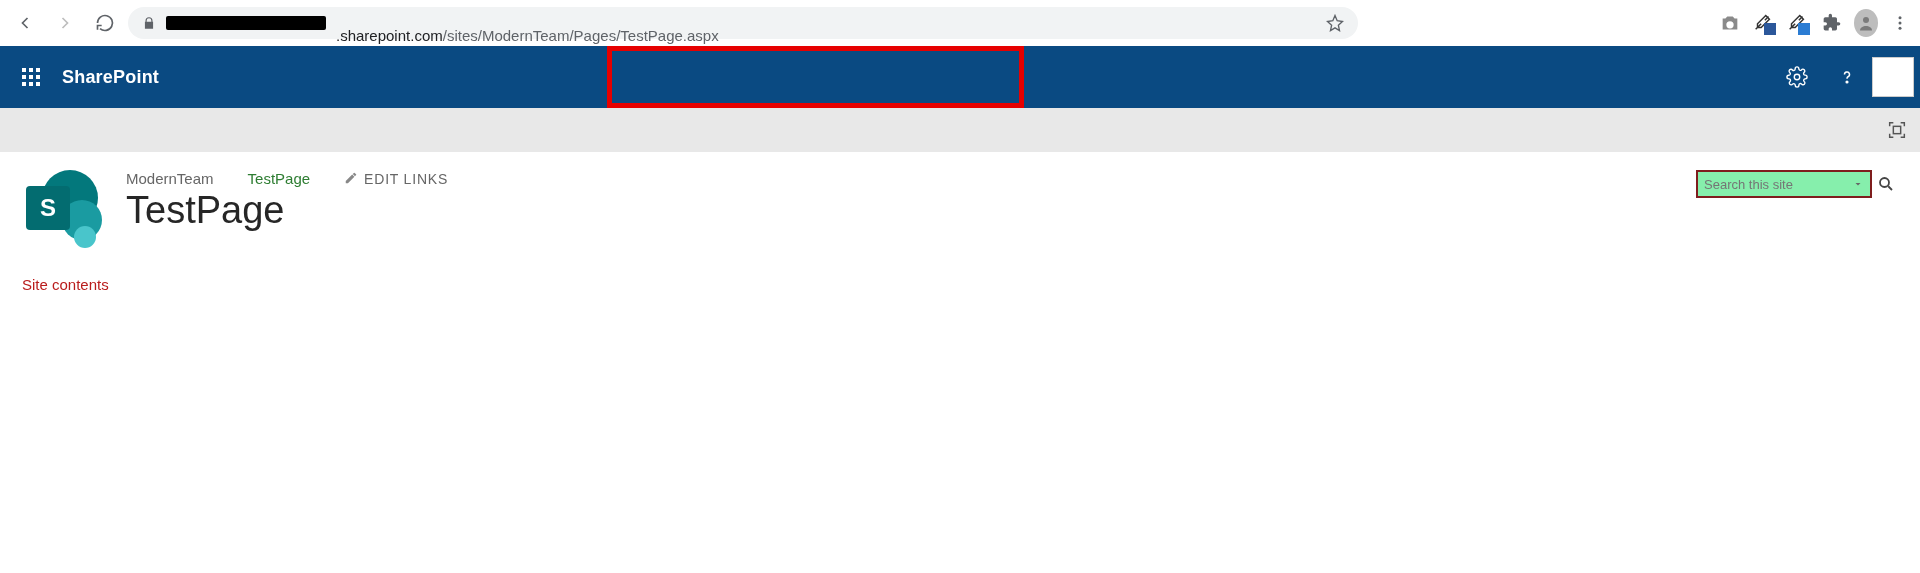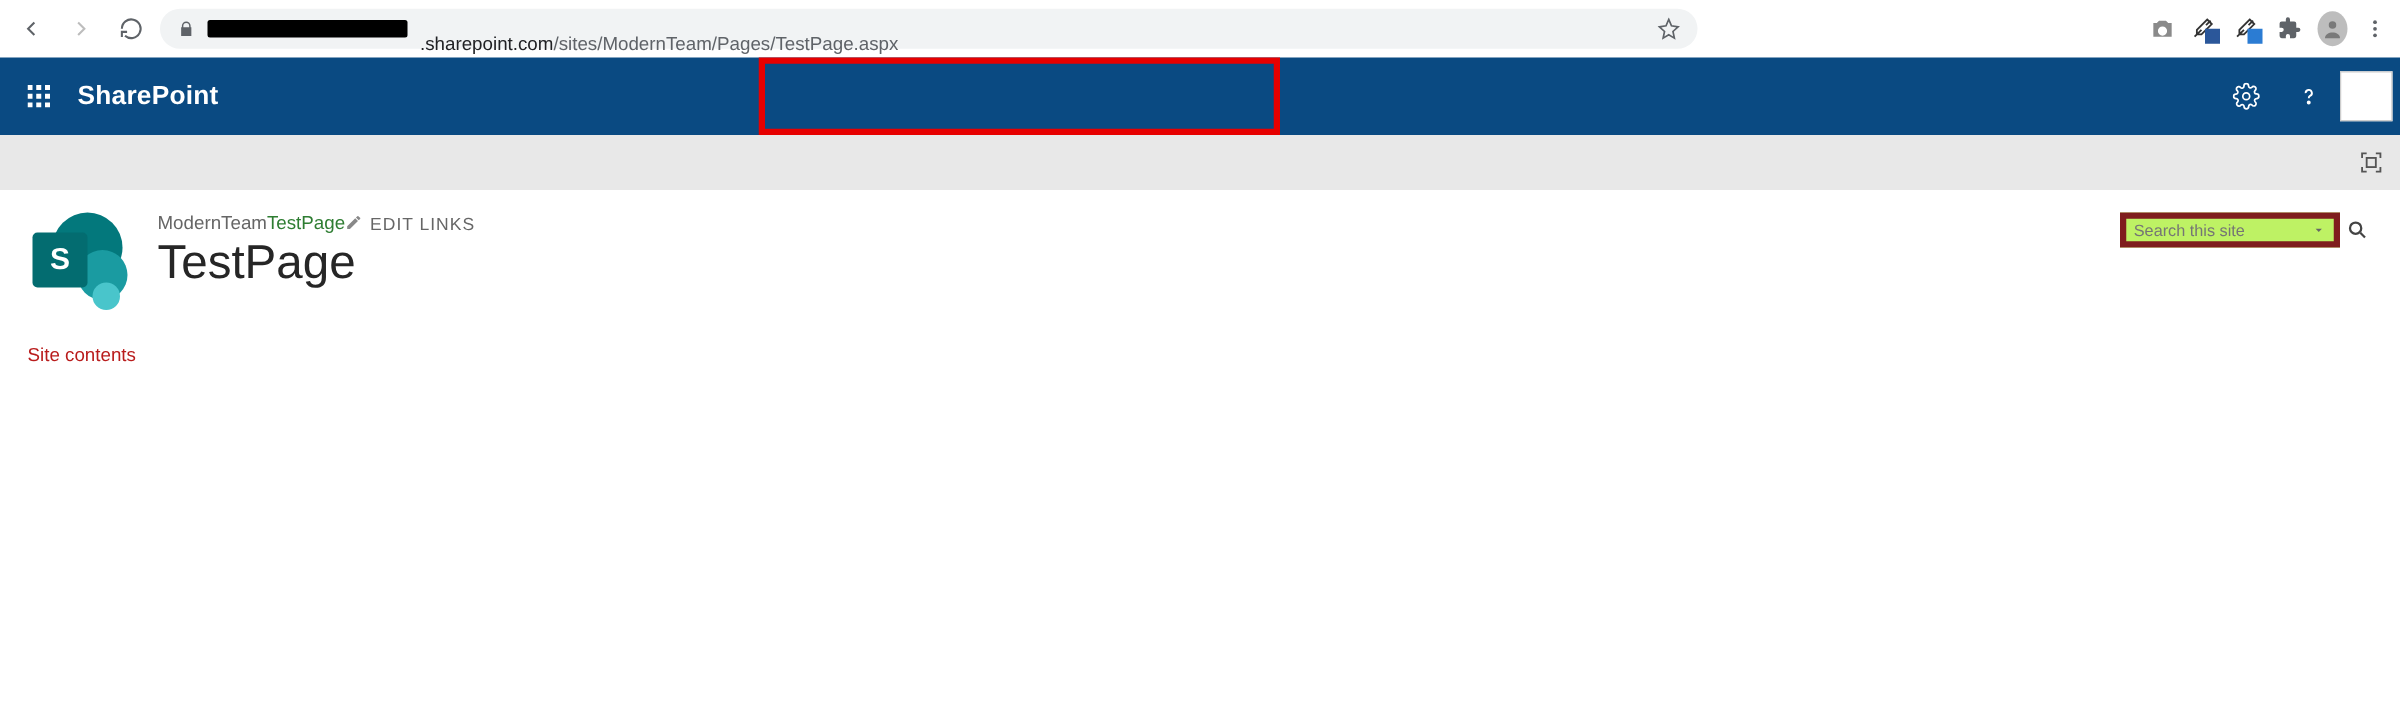--- a/index.html
+++ b/index.html
@@ -23,47 +23,47 @@
     .picker svg { position: absolute; top: -2px; left: -2px; }
     .picker-box { position: absolute; bottom: -2px; right: -2px; width: 12px; height: 12px; }
     .picker-box.navy { background: #2b579a; }
     .picker-box.blue { background: #2b7cd3; }
     .prof-circle { width: 28px; height: 28px; border-radius: 50%; background: #bdbdbd; display:flex; align-items:center; justify-content:center; }
     .three-dots { color:#5f6368; }
 
     
     .suite-bar { height: 62px; background: #0a4a82; display: flex; align-items: center; color: #fff; position: relative; }
     .waffle { width: 62px; display:flex; align-items:center; justify-content:center; }
-    .brand { font-size: 21px; font-weight: 600; letter-spacing: 0.2px; }
+    .brand { font-size: 18px; font-weight: 600; letter-spacing: 0.2px; }
     .red-box { position: absolute; top: 0; left: 607px; width: 417px; height: 62px; border: 5px solid #e60000; }
     .suite-right { position:absolute; right:0; top:0; height:100%; display:flex; align-items:center; }
     .suite-ico { width: 50px; height: 62px; display:flex; align-items:center; justify-content:center; color:#fff; }
     .profile-sq { width: 42px; height: 40px; background:#fff; border:1px solid #ccc; margin-right: 6px; }
 
     
     .cmd-strip { height: 44px; background: #e8e8e8; display:flex; align-items:center; justify-content:flex-end; padding-right: 12px; }
     .focus-ico { color:#555; }
 
     
     .page-header { display:flex; align-items:flex-start; padding: 18px 20px 6px 22px; }
     .sp-logo { width: 78px; height: 72px; position: relative; margin-right: 26px; }
     .sp-logo .circ1 { position:absolute; width:56px; height:56px; background:#03787c; border-radius:50%; left:20px; top:0; }
     .sp-logo .circ2 { position:absolute; width:40px; height:40px; background:#1a9ba1; border-radius:50%; left:40px; top:30px; }
     .sp-logo .circ3 { position:absolute; width:22px; height:22px; background:#49c5cb; border-radius:50%; left:52px; top:56px; }
     .sp-logo .sq { position:absolute; width:44px; height:44px; background:#036c70; border-radius:4px; left:4px; top:16px; display:flex; align-items:center; justify-content:center; color:#fff; font-weight:600; font-size:24px; }
 
     .hdr-col { display:flex; flex-direction:column; }
-    .breadcrumb { display:flex; align-items:center; font-size: 15px; color:#666; }
+    .breadcrumb { display:flex; align-items:center; gap: 34px; font-size: 15px; color:#666; }
     .bc-item { color:#666; }
     .bc-item.active { color:#2e7d32; font-weight:400; }
     .edit-links { display:flex; align-items:flex-start; gap:6px; color:#666; font-size:14px; letter-spacing:0.8px; }
     .page-title { font-size: 38px; font-weight:300; color:#262626; margin-top: 2px; }
 
     .search-wrap { margin-left:auto; display:flex; align-items:center; gap:0; }
-    .search-box { width: 176px; height: 28px; border:5px solid #7f1d1d; background:#bef264; display:flex; align-items:center; padding: 0 6px; }
+    .search-box { width: 176px; height: 28px; border:2px solid #7f1d1d; background:#86efac; display:flex; align-items:center; padding: 0 6px; }
     .search-box input { border:none; outline:none; width: 130px; font-size:13px; color:#767676; background:transparent; }
     .search-box .caret { margin-left:auto; color:#666; }
     .mag-btn { width: 28px; height:28px; display:flex; align-items:center; justify-content:center; color:#444; }
 
     
     .leftnav { padding: 28px 0 0 22px; font-size: 15px; color:#b91c1c; }
 
     svg { display:block; }
   </style>
 </head>

